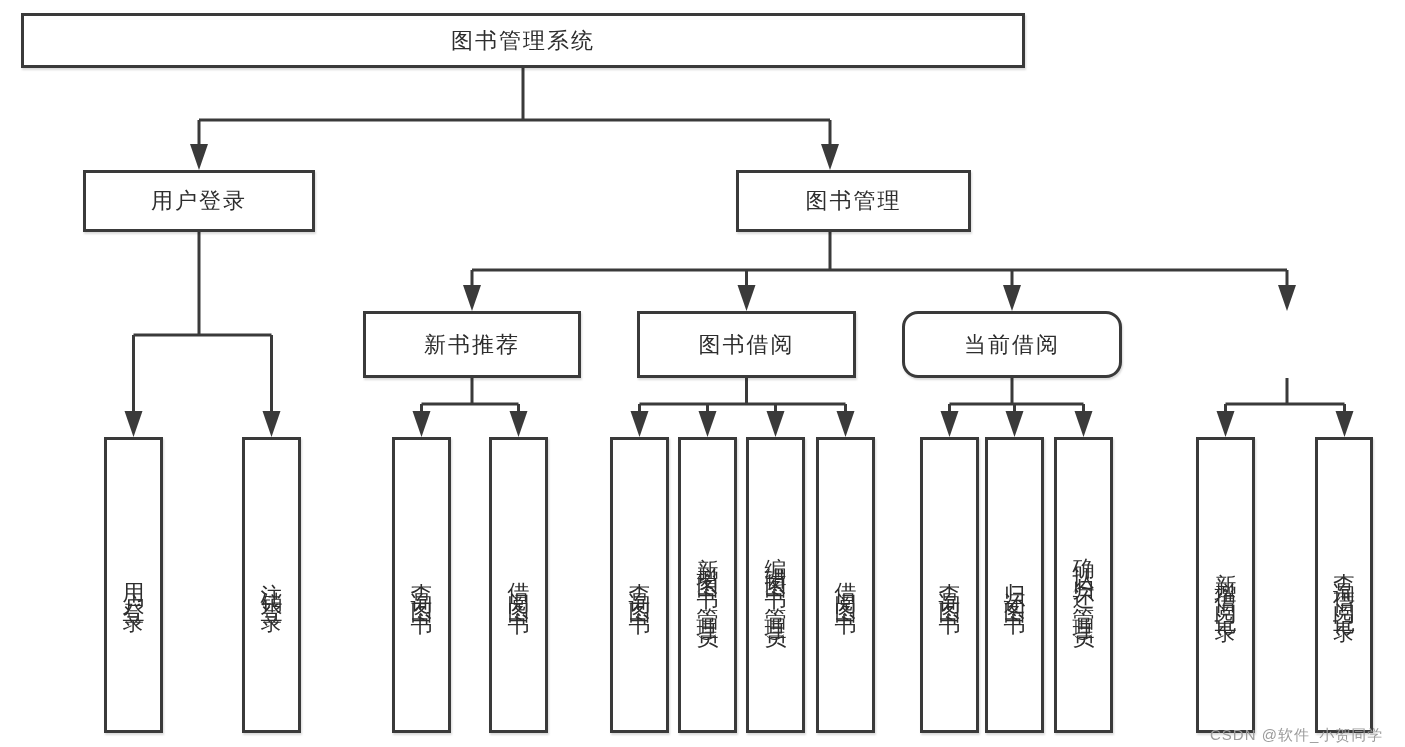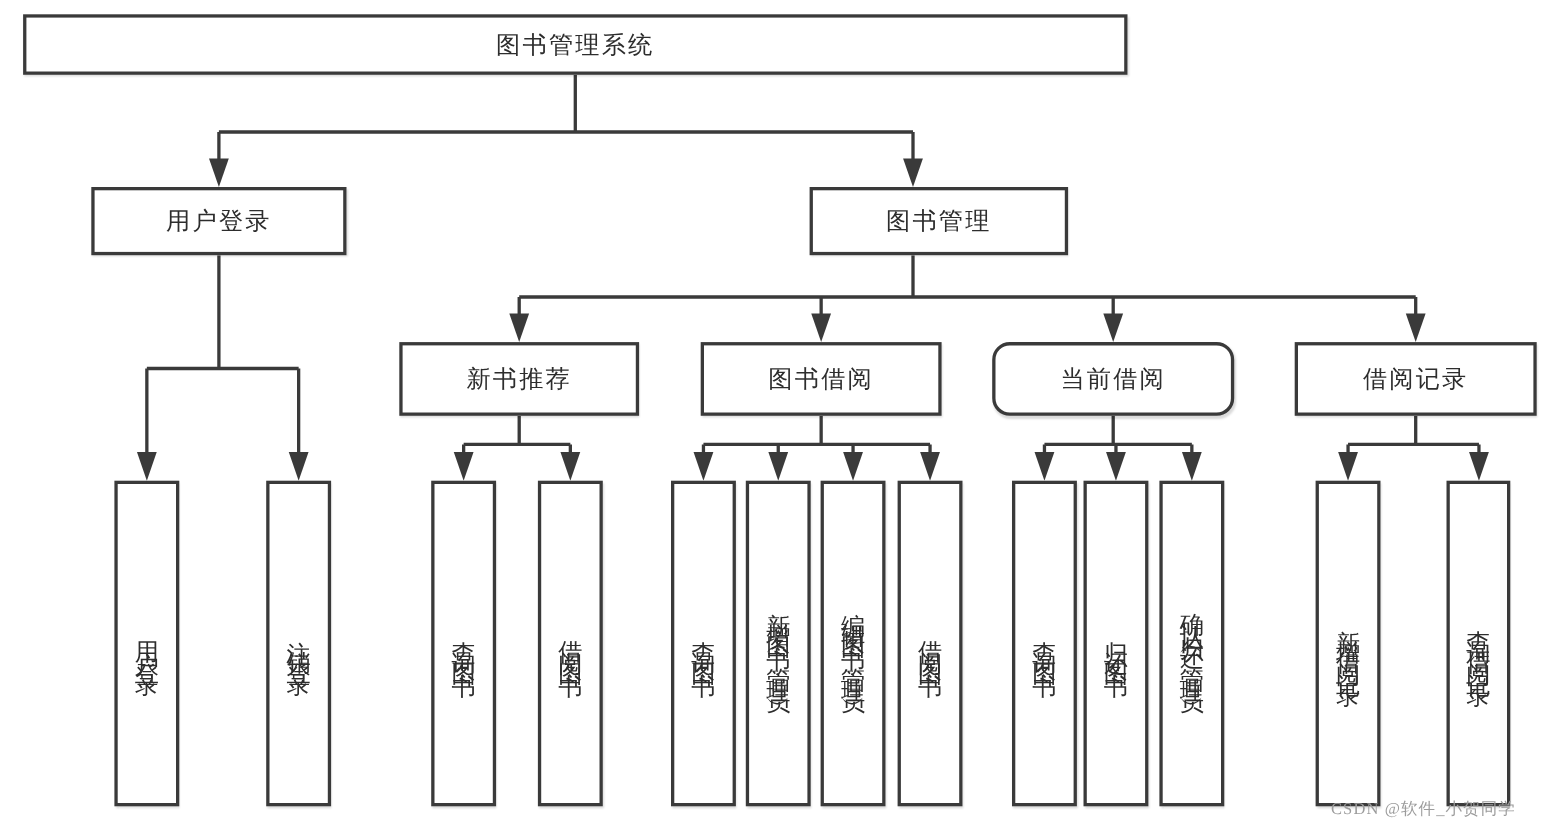--- a/index.html
+++ b/index.html
@@ -1,21 +1,21 @@
 <!DOCTYPE html>
 <html style="--line: #3a3a3a; --text: #2d2d2d; --wm: #9c9c9c; --bg: #ffffff;"><head>
 <meta charset="utf-8">
 <style>
   html, body { margin: 0; padding: 0; background: #ffffff; }
   .canvas {
     position: relative;
     width: 1405px;
     height: 747px;
     background: var(--bg, #ffffff);
-    font-family: Liberation Serif, serif;
+    font-family: Liberation Sans, sans-serif;
     overflow: hidden;
   }
   svg.connectors {
     position: absolute;
     left: 0; top: 0;
     width: 1405px; height: 747px;
     z-index: 1;
   }
   .connectors path {
     stroke: var(--line, #3a3a3a);
@@ -112,23 +112,20 @@
 
   <div class="box hbox" style="left:363px; top:311px; width:218px; height:67px;">
     <span>新书推荐</span>
   </div>
   <div class="box hbox" style="left:637px; top:311px; width:219px; height:67px;">
     <span>图书借阅</span>
   </div>
   <div class="box hbox" style="left:902px; top:311px; width:220px; height:67px;border-radius:16px;">
     <span>当前借阅</span>
   </div>
-  <div class="box hbox" style="left:1177px; top:311px; width:220px; height:67px;">
-    <span>借阅记录</span>
-  </div>
 
   <div class="box leaf" style="left:104px; top:437px; width:59px; height:296px;">
     <span class="vtext">用户登录</span>
   </div>
   <div class="box leaf" style="left:242px; top:437px; width:59px; height:296px;">
     <span class="vtext">注销登录</span>
   </div>
 
   <div class="box leaf" style="left:392px; top:437px; width:59px; height:296px;">
     <span class="vtext">查询图书</span>

